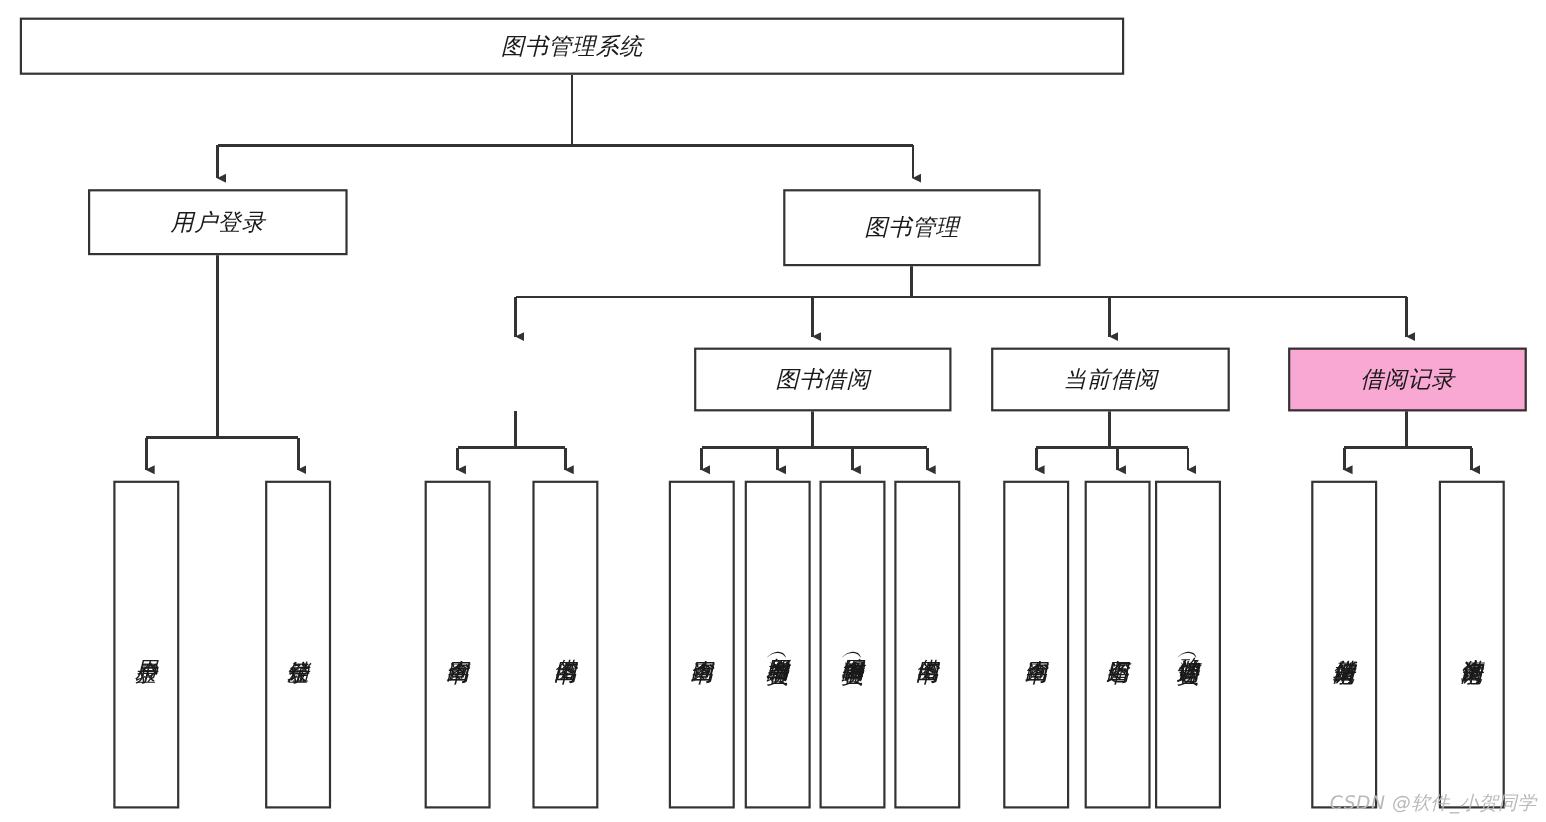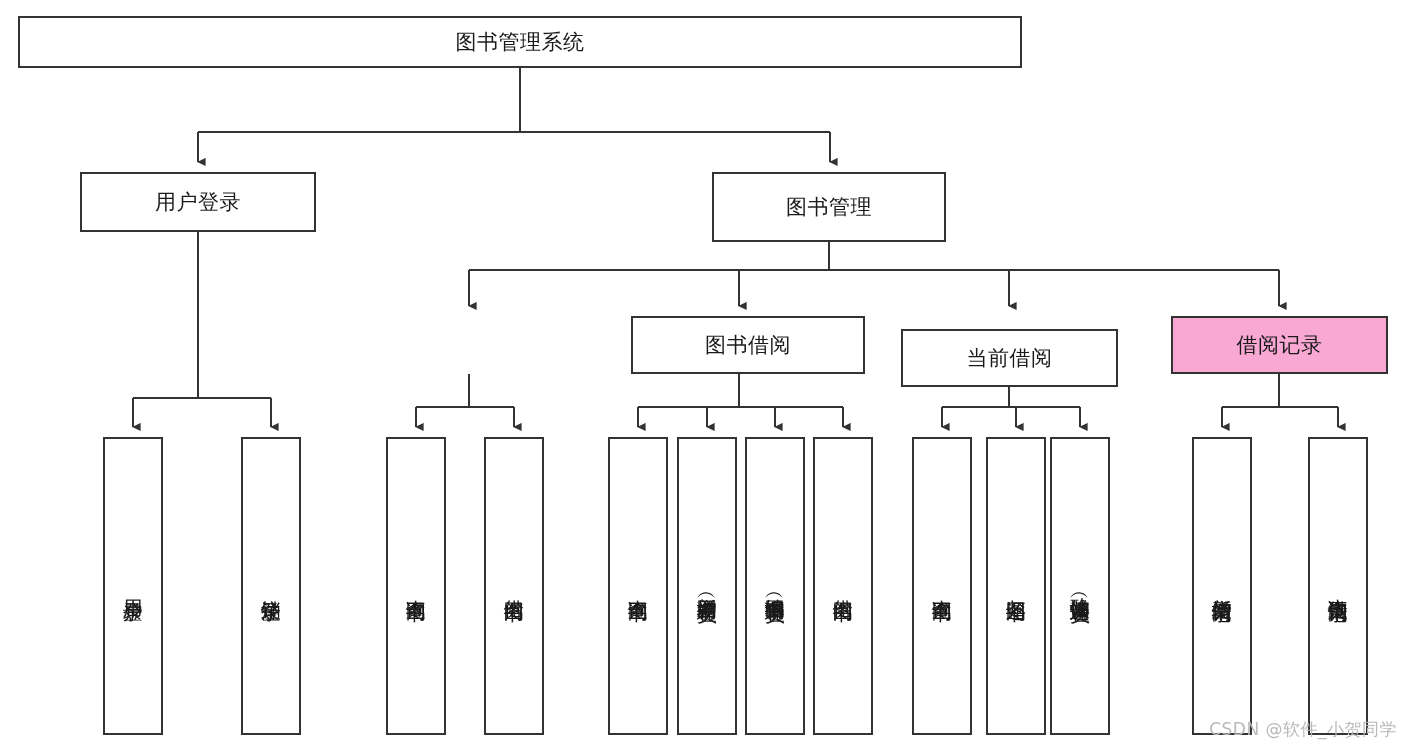--- a/index.html
+++ b/index.html
@@ -9,20 +9,21 @@
   }
   body {
     font-family: "DejaVu Sans", "Liberation Sans", sans-serif;
   }
   #diagram-canvas {
     position: relative;
     width: 1405px;
     height: 747px;
     background: #ffffff;
     overflow: hidden;
+    font-style: italic;
   }
   #edge-layer {
     position: absolute;
     left: 0;
     top: 0;
     width: 1405px;
     height: 747px;
   }
   .node {
     position: absolute;
@@ -129,21 +130,21 @@
   <div class="node" style="left: 80px; top: 172px; width: 236px; height: 60px; border-color: rgb(51, 51, 51); background: rgb(255, 255, 255); color: rgb(26, 26, 26);">
     <span class="node-label">用户登录</span>
   </div>
   <div class="node" style="left: 712px; top: 172px; width: 234px; height: 70px; border-color: rgb(51, 51, 51); background: rgb(255, 255, 255); color: rgb(26, 26, 26);">
     <span class="node-label">图书管理</span>
   </div>
 
   <div class="node" style="left: 631px; top: 316px; width: 234px; height: 58px; border-color: rgb(51, 51, 51); background: rgb(255, 255, 255); color: rgb(26, 26, 26);">
     <span class="node-label">图书借阅</span>
   </div>
-  <div class="node" style="left: 901px; top: 316px; width: 217px; height: 58px; border-color: rgb(51, 51, 51); background: rgb(255, 255, 255); color: rgb(26, 26, 26); margin-top: 13px;">
+  <div class="node" style="left: 901px; top: 316px; width: 217px; height: 58px; border-color: rgb(51, 51, 51); background: rgb(255, 255, 255); color: rgb(26, 26, 26);">
     <span class="node-label">当前借阅</span>
   </div>
   <div class="node" style="left: 1171px; top: 316px; width: 217px; height: 58px; border-color: rgb(51, 51, 51); background: #f9a8d4; color: rgb(26, 26, 26);">
     <span class="node-label">借阅记录</span>
   </div>
 
   <div class="node vertical" style="left: 103px; top: 437px; width: 60px; height: 298px; border-color: rgb(51, 51, 51); background: rgb(255, 255, 255); color: rgb(26, 26, 26);">
     <span class="node-label">用户登录</span>
   </div>
   <div class="node vertical" style="left: 241px; top: 437px; width: 60px; height: 298px; border-color: rgb(51, 51, 51); background: rgb(255, 255, 255); color: rgb(26, 26, 26);">

